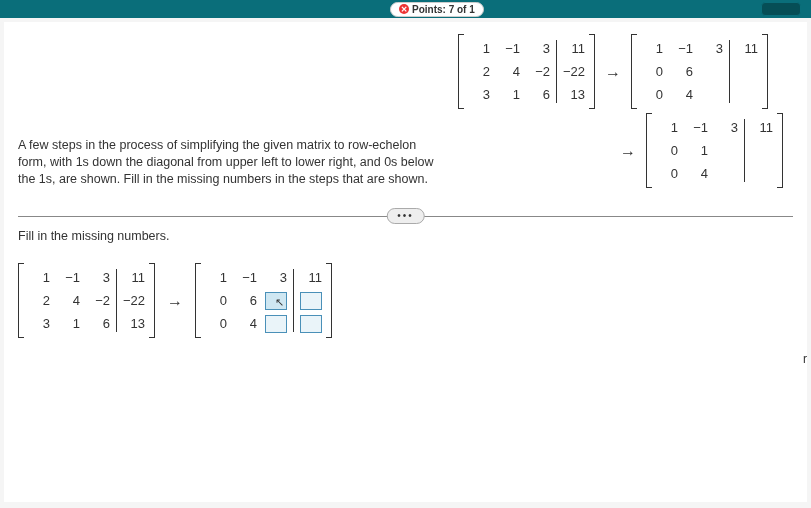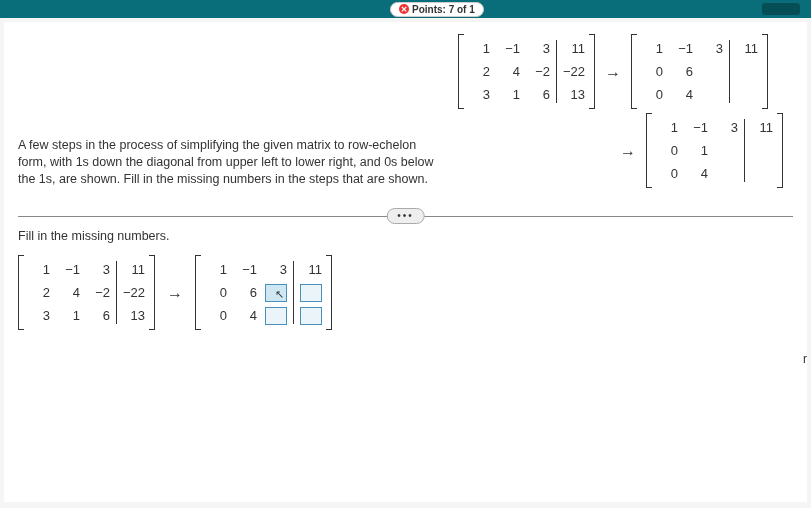--- a/index.html
+++ b/index.html
@@ -19,21 +19,21 @@
 .matrix::before, .matrix::after { content: ""; position: absolute; top: 0; bottom: 0; width: 5px; border: 1.5px solid #333; }
 .matrix::before { left: 0; border-right: none; }
 .matrix::after { right: 0; border-left: none; }
 .mcol { display: flex; flex-direction: column; gap: 6px; padding: 2px 4px; }
 .mcell { min-width: 22px; text-align: right; font-size: 13px; height: 17px; line-height: 17px; }
 .aug-sep { border-left: 1.5px solid #333; margin: 2px 2px; }
 .arrow { font-size: 16px; padding: 0 4px; }
 .divider-wrap { position: relative; margin: 28px 0 12px; }
 .divider { border: none; border-top: 1px solid #888; }
 .divider-handle { position: absolute; left: 50%; top: -8px; transform: translateX(-50%); background: #eee; border: 1px solid #aaa; border-radius: 10px; padding: 0 10px; font-size: 10px; line-height: 14px; letter-spacing: 2px; cursor: pointer; }
-.fill-text { font-size: 12.5px; margin: 8px 0 12px; }
+.fill-text { font-size: 12.5px; margin: 8px 0 20px; }
 .answer-row { display: flex; align-items: center; gap: 8px; }
 .input-box { width: 22px; height: 18px; border: 1.5px solid #4a90b8; background: #eaf4f9; display: inline-block; }
 .input-box.active { background: #cfe7f2; }
 .cursor-icon { position: absolute; font-size: 11px; }
 .side-cut { position: absolute; right: 0; top: 330px; color: #333; font-size: 12px; }
 </style>
 </head>
 <body>
 
 <div class="topbar">

